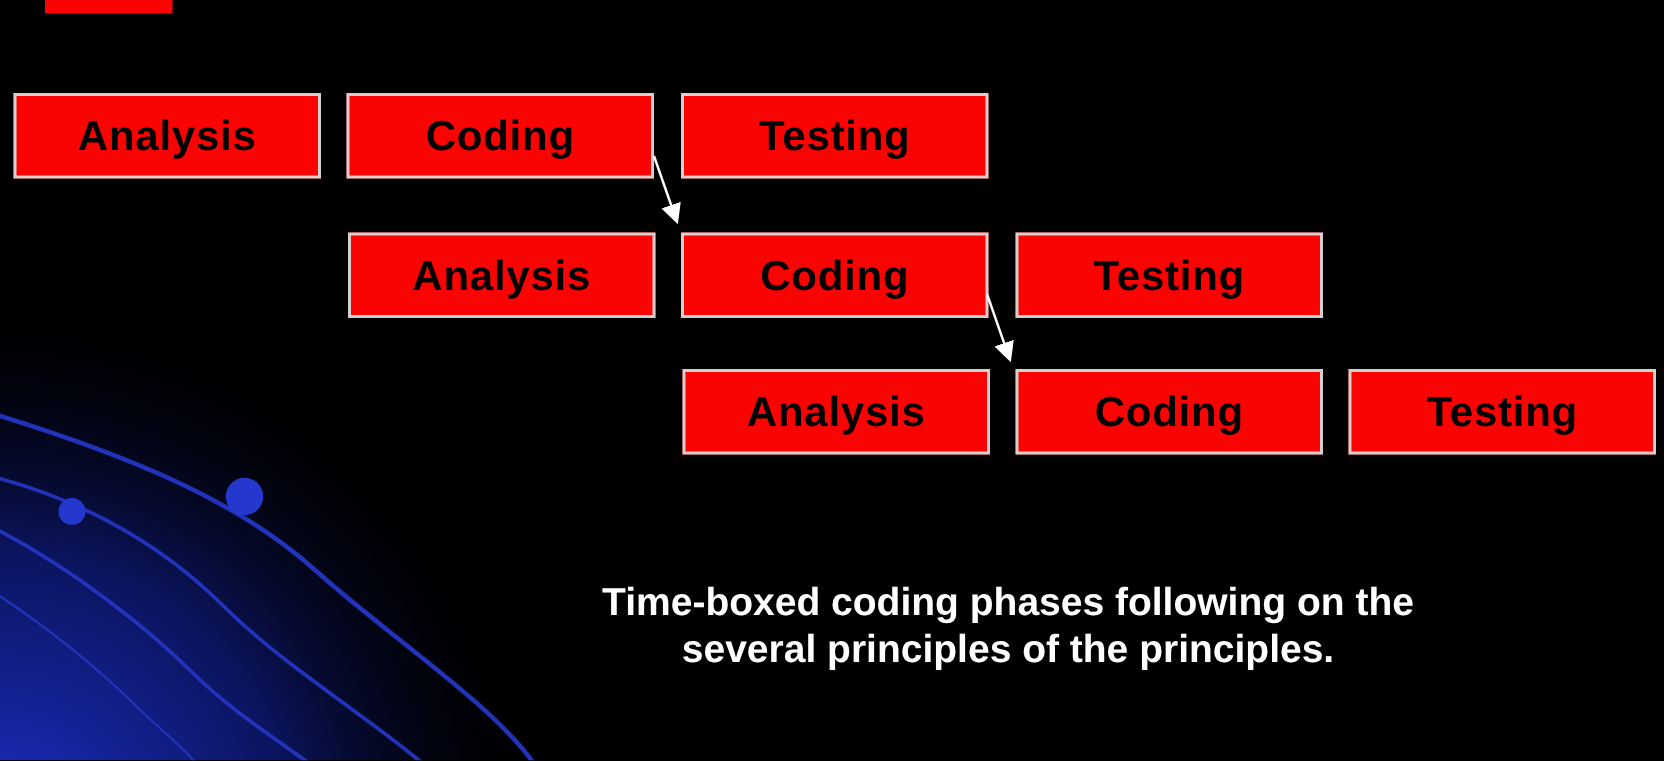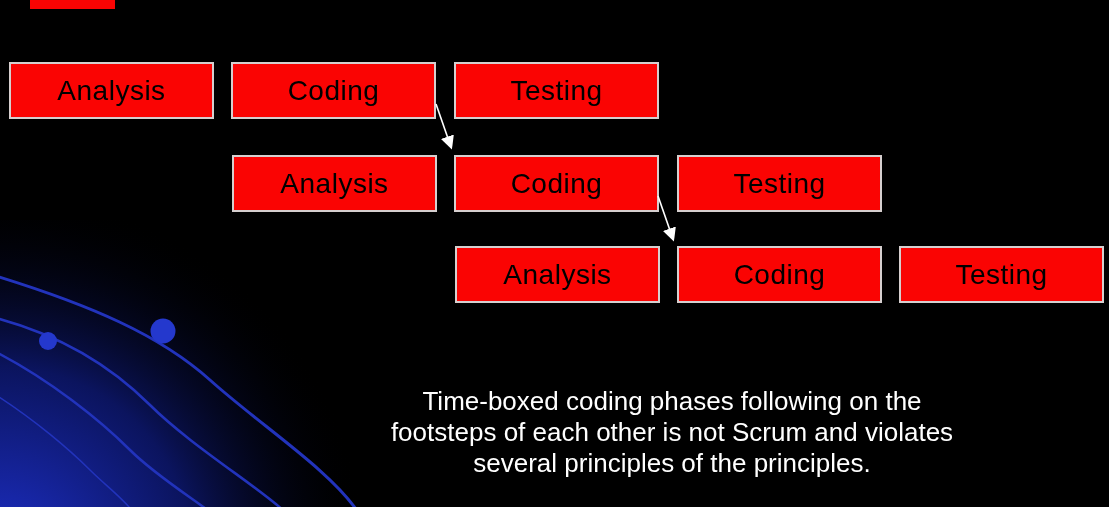--- a/index.html
+++ b/index.html
@@ -7,20 +7,21 @@
     width: 1109px; height: 507px;
     background: #000;
     font-family: "Liberation Sans", sans-serif;
     overflow: hidden;
   }
   .slide {
     position: relative;
     width: 1109px; height: 507px;
     background: var(--background, #000);
     overflow: hidden;
+    font-weight: bold;
   }
   .decor-svg, .arrow-svg {
     position: absolute; left: 0; top: 0;
     width: 1109px; height: 507px;
   }
   .decor-svg { z-index: 0; }
   .arrow-svg { z-index: 3; pointer-events: none; }
   .top-strip {
     position: absolute;
     left: 30px; top: 0; width: 85px; height: 9px;
@@ -122,17 +123,16 @@
       <marker id="ah" viewBox="0 0 10 10" refX="8" refY="5" markerWidth="8.5" markerHeight="8.5" orient="auto">
         <path d="M0,0 L10,5 L0,10 z" fill="#ffffff"></path>
       </marker>
     </defs>
     <line x1="436" y1="104" x2="451" y2="147" stroke="#ffffff" stroke-width="1.6" marker-end="url(#ah)"></line>
     <line x1="658" y1="196" x2="673" y2="239" stroke="#ffffff" stroke-width="1.6" marker-end="url(#ah)"></line>
   </svg>
 
   <div class="caption">
     <div>Time-boxed coding phases following on the</div>
-    <div>footsteps of each other is not Scrum and violates</div>
     <div>several principles of the principles.</div>
   </div>
 
 </div>
 
 </body></html>

